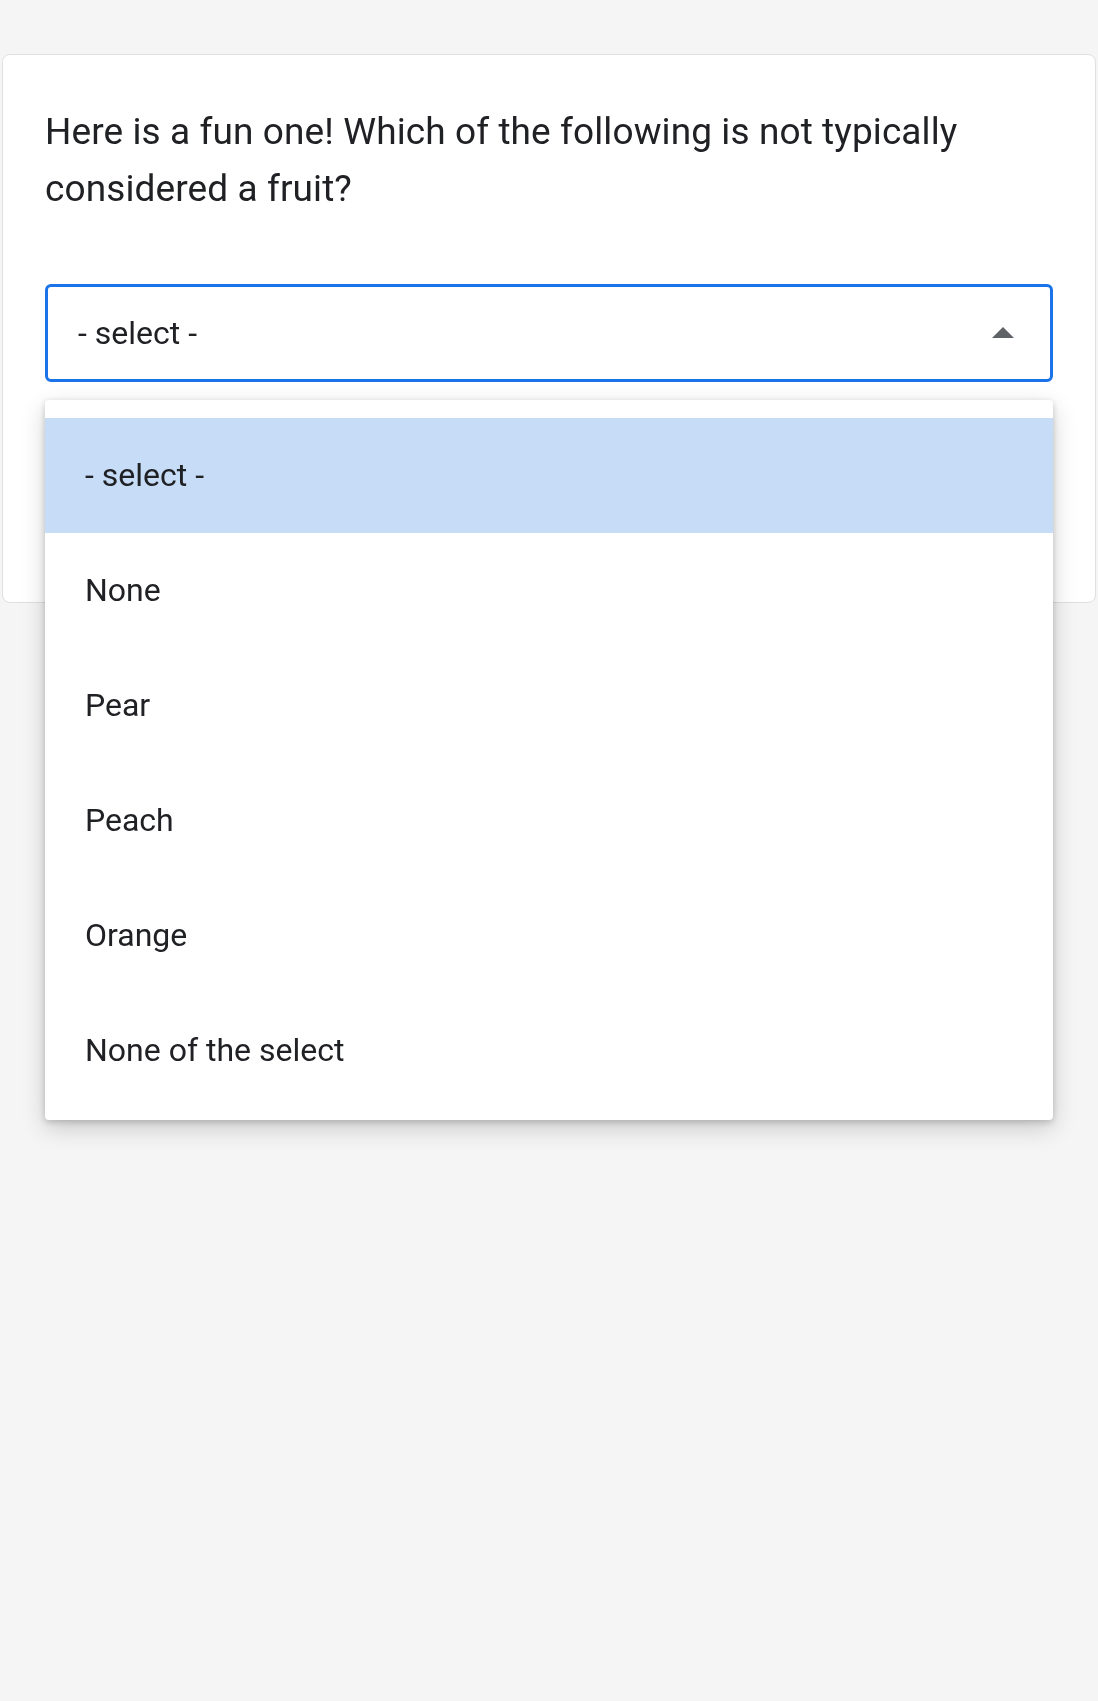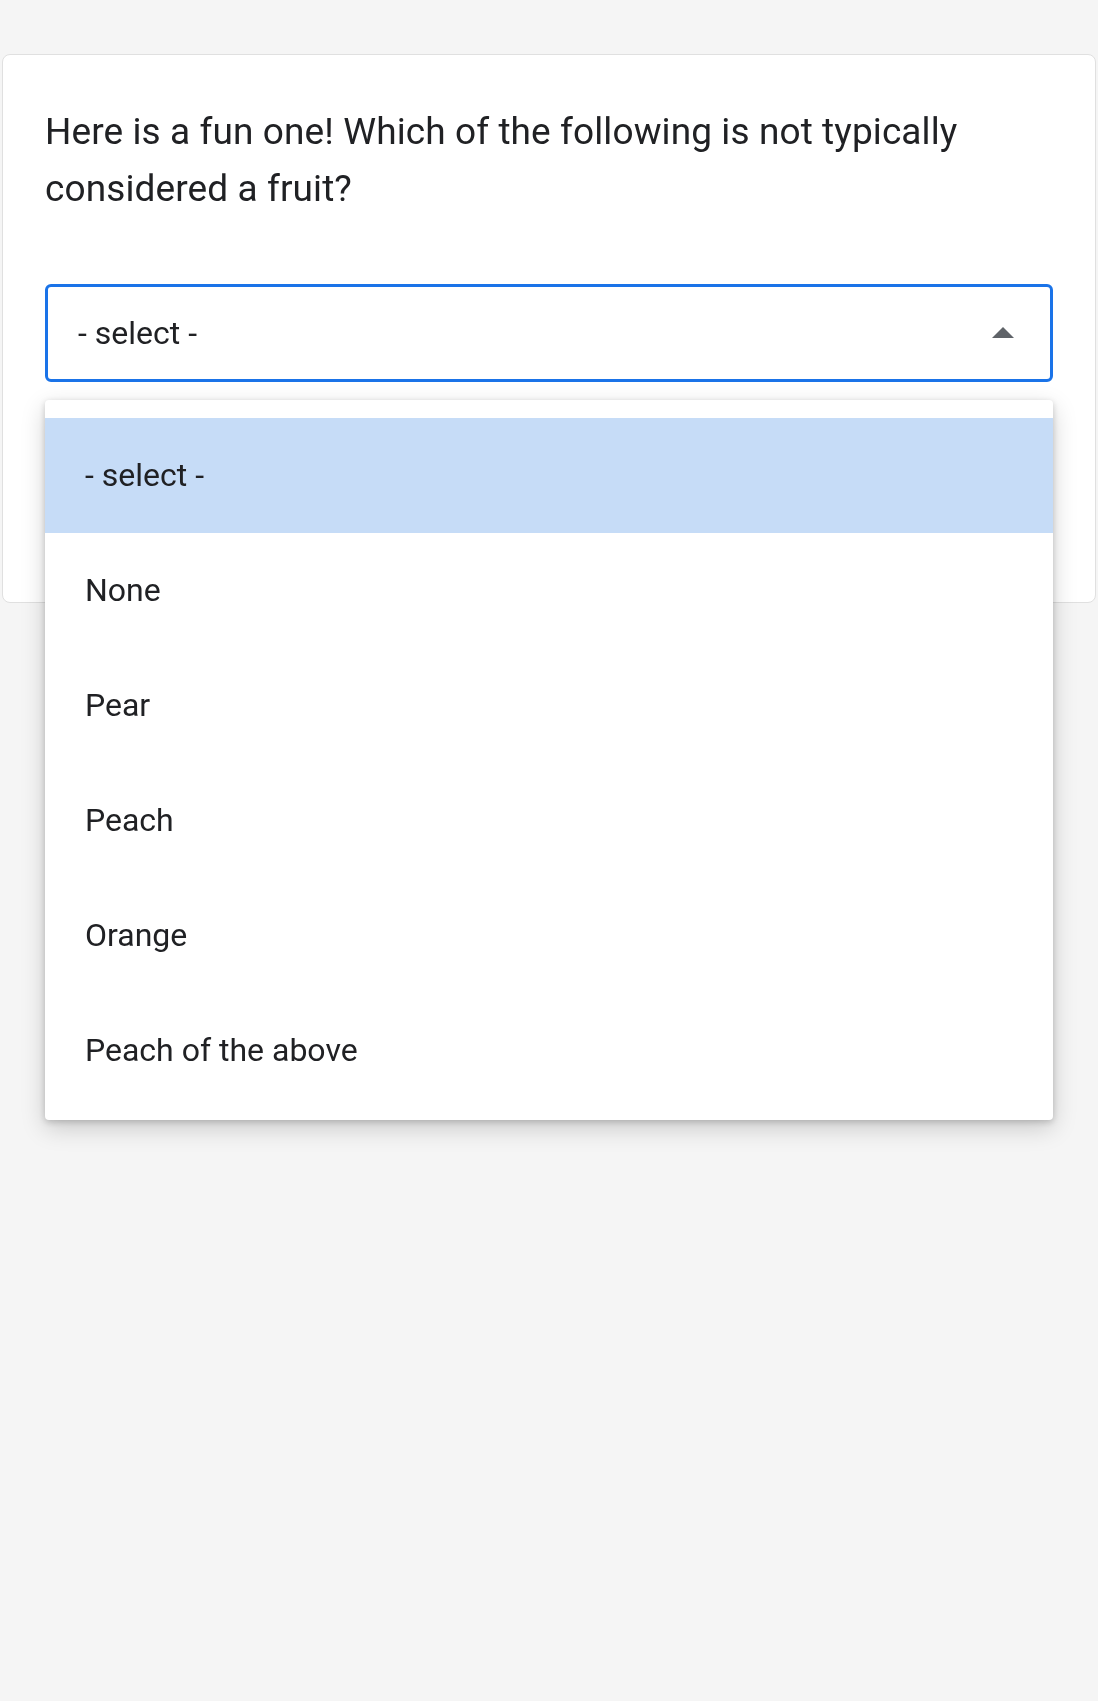--- a/index.html
+++ b/index.html
@@ -105,17 +105,17 @@
       <div class="dropdown-item">
         <span>Pear</span>
       </div>
       <div class="dropdown-item">
         <span>Peach</span>
       </div>
       <div class="dropdown-item">
         <span>Orange</span>
       </div>
       <div class="dropdown-item">
-        <span>Peach of the above</span>
+        <span>None of the select</span>
       </div>
     </div>
   </div>
 </div>
 
 </body></html>

